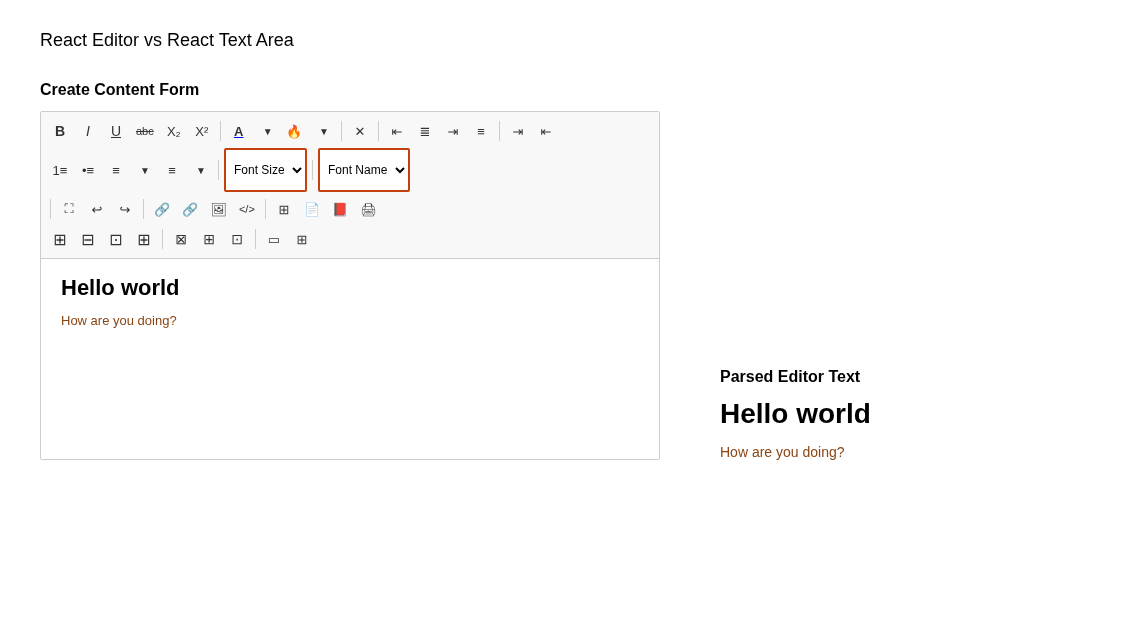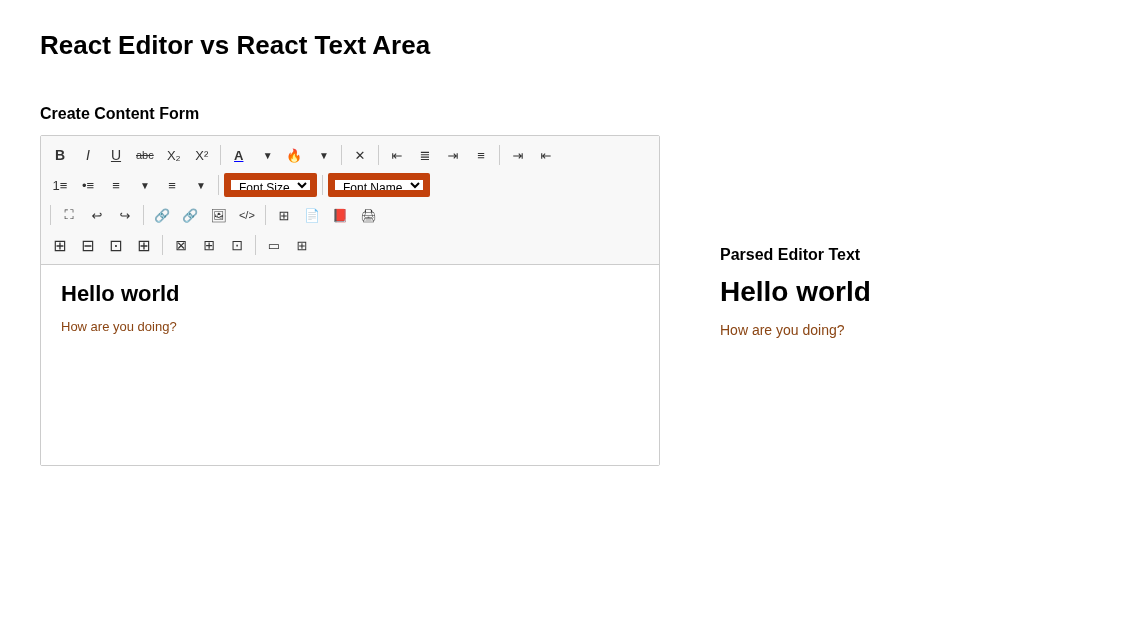--- a/index.html
+++ b/index.html
@@ -3,28 +3,28 @@
   <meta charset="utf-8">
   <style>
     * { box-sizing: border-box; margin: 0; padding: 0; }
     body {
       font-family: Arial, sans-serif;
       background: #fff;
       color: #000;
       padding: 30px 40px;
     }
     .page-title {
-      font-size: 26px;
-      font-weight: bold;
-      margin-bottom: 44px;
+      font-size: 18px;
+      font-weight: normal;
+      margin-bottom: 30px;
     }
     .main-layout {
       display: flex;
       gap: 60px;
-      align-items: center;
+      align-items: flex-end;
     }
     .left-panel {
       flex: 0 0 620px;
       max-width: 620px;
     }
     .right-panel {
       flex: 1;
       padding-top: 0;
       margin-top: 12px;
     }
@@ -63,23 +63,23 @@
       border-radius: 2px;
       color: #333;
     }
     .tb-sep {
       width: 1px;
       height: 20px;
       background: #ccc;
       margin: 0 3px;
     }
     .tb-select {
-      height: 24px;
+      height: 44px;
       font-size: 12px;
-      border: 7px solid #c2410c;
+      border: 2px solid #c2410c;
       background: #fff;
       padding: 0 4px;
       cursor: pointer;
       border-radius: 2px;
     }
     .tb-btn.bold { font-weight: bold; font-size: 14px; }
     .tb-btn.italic { font-style: italic; font-size: 14px; }
     .tb-btn.underline { text-decoration: underline; font-size: 14px; }
     .tb-btn.strikethrough { text-decoration: line-through; font-size: 11px; }
     .editor-body {

